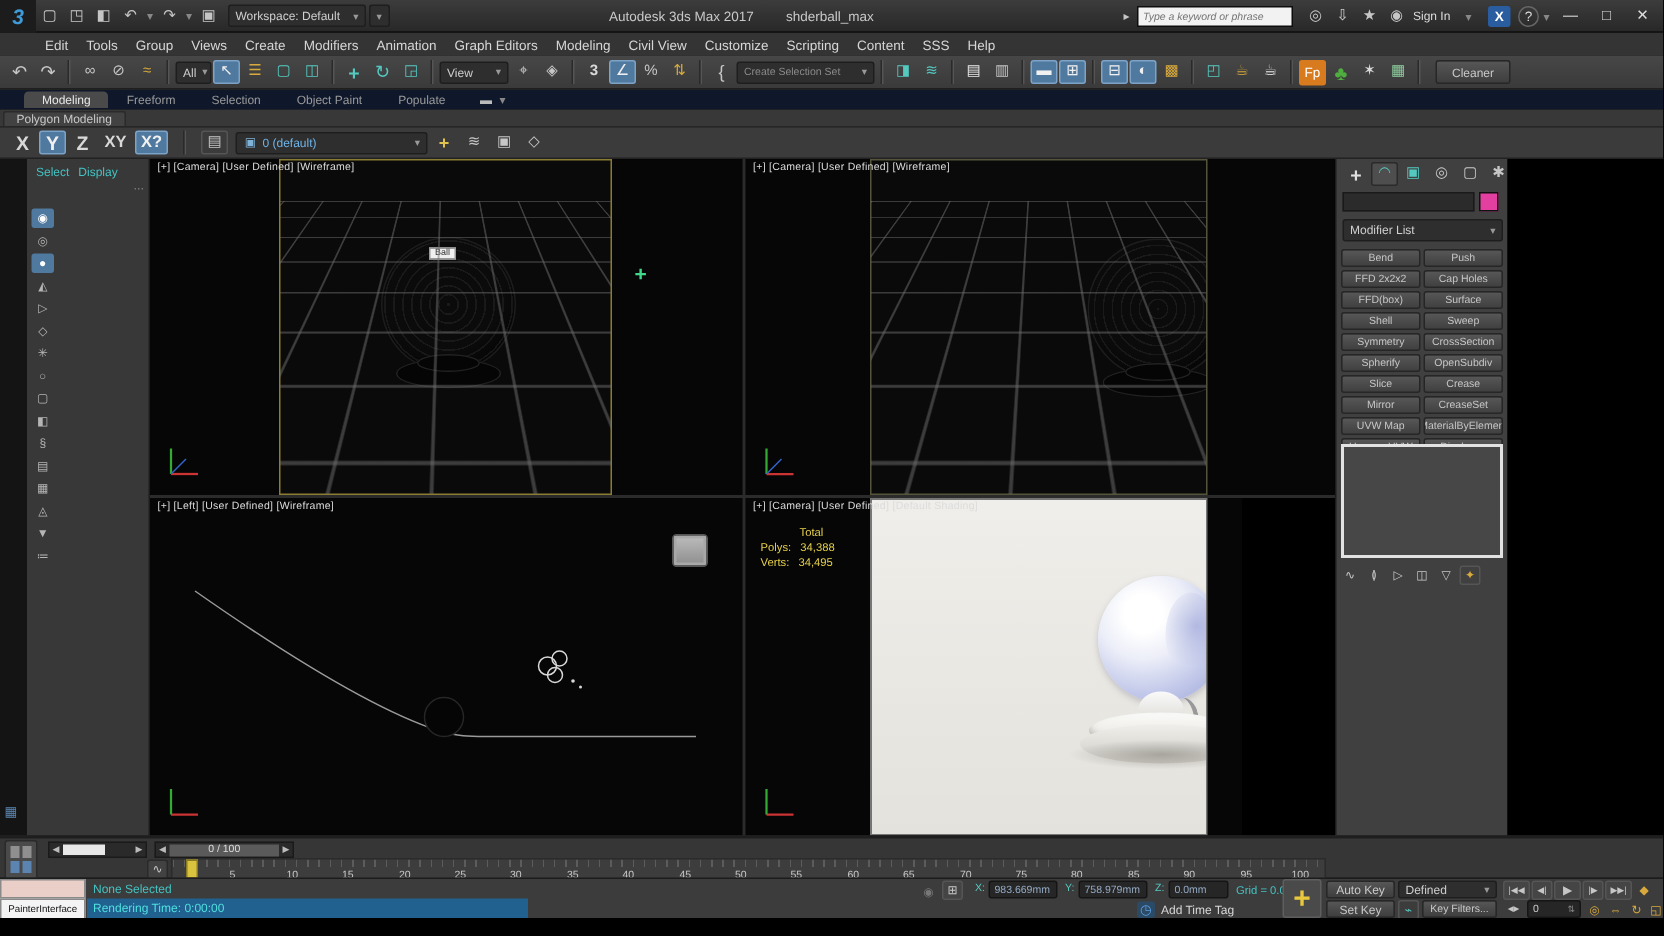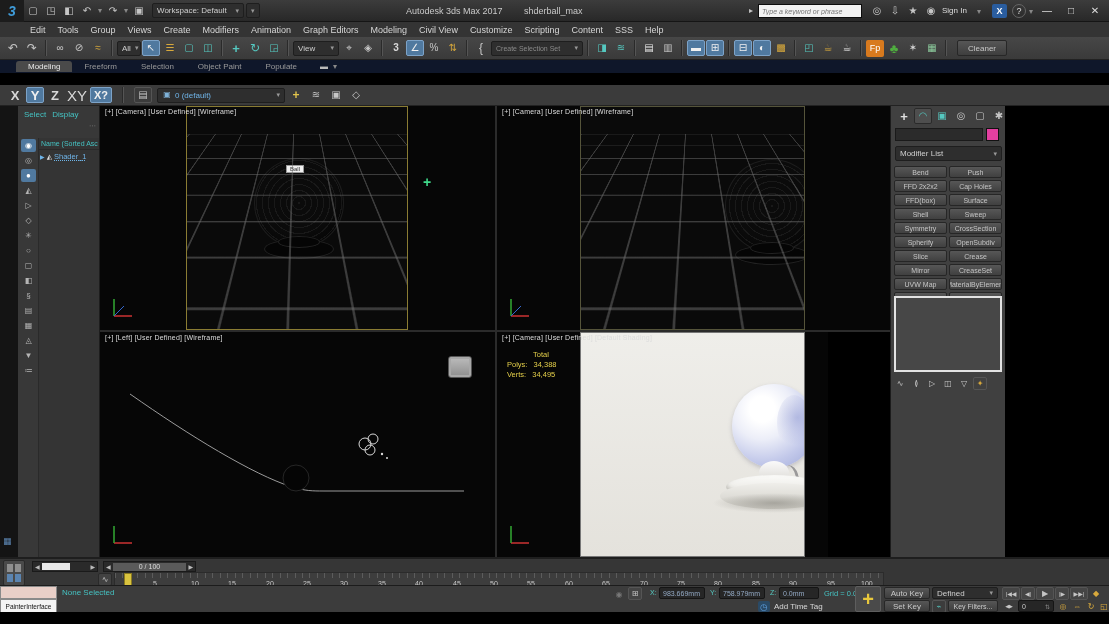--- a/index.html
+++ b/index.html
@@ -172,26 +172,29 @@
   <div class="r row" style="left:0;top:60px;width:1109px;height:13px;background:#0f172a;padding-left:16px;gap:0">
     <span style="background:#4a4a4a;color:#e8e8e8;font-size:8px;padding:1px 12px;border-radius:3px 3px 0 0">Modeling</span>
     <span style="color:#9a9a9a;font-size:8px;padding:1px 12px">Freeform</span>
     <span style="color:#9a9a9a;font-size:8px;padding:1px 12px">Selection</span>
     <span style="color:#9a9a9a;font-size:8px;padding:1px 12px">Object Paint</span>
     <span style="color:#9a9a9a;font-size:8px;padding:1px 12px">Populate</span>
     <span class="ic sm" style="margin-left:8px;color:#bbb">▬</span>
     <span class="ic sm" style="width:8px;color:#888">▾</span>
   </div>
 
+  <div class="r row" style="left:0;top:73px;width:1109px;height:12px;background:#383838;border-bottom:1px solid #262626">
+    <span style="background:#424242;border:1px solid #2a2a2a;border-bottom:none;color:#c8c8c8;font-size:8px;padding:0 8px;margin-left:2px;border-radius:2px 2px 0 0">Polygon Modeling</span>
+  </div>
 
   <div class="r row" style="left:0;top:85px;width:1109px;height:21px;background:#3b3b3b;border-bottom:1px solid #222;padding-left:6px;gap:2px">
     <span class="ic" style="font-size:13px;font-weight:bold;color:#d8d8d8">X</span>
     <span class="ic on" style="font-size:13px;font-weight:bold">Y</span>
     <span class="ic" style="font-size:13px;font-weight:bold;color:#d8d8d8">Z</span>
-    <span class="ic" style="width:22px;font-size:15px;font-weight:normal;color:#d8d8d8">XY</span>
+    <span class="ic" style="width:22px;font-size:11px;font-weight:bold;color:#d8d8d8">XY</span>
     <span class="ic on" style="width:22px;font-size:11px;font-weight:bold">X?</span>
     <span class="sep" style="margin:0 8px"></span>
     <span class="ic" style="border:1px solid #555">▤</span>
     <div class="dd" style="width:128px;margin-left:3px">
       <span class="row" style="gap:3px">
         <span class="ic sm" style="width:10px;color:#7fb2d8">▣</span>
         <span style="color:#6fb4e8">0 (default)</span>
       </span>
       <span class="car">▾</span>
     </div>
@@ -221,28 +224,20 @@
       <span class="explorer-ic">✳</span>
       <span class="explorer-ic">○</span>
       <span class="explorer-ic">▢</span>
       <span class="explorer-ic">◧</span>
       <span class="explorer-ic">§</span>
       <span class="explorer-ic">▤</span>
       <span class="explorer-ic">▦</span>
       <span class="explorer-ic">◬</span>
       <span class="explorer-ic">▼</span>
       <span class="explorer-ic">≔</span>
-    </div>
-    <div class="r" style="left:20px;top:32px;right:0;bottom:0;background:#343434;border-left:1px solid #2a2a2a">
-      <div class="teal" style="font-size:7px;padding:2px 2px;border-bottom:1px solid #2a2a2a;white-space:nowrap;overflow:hidden">Name (Sorted Asc</div>
-      <div class="row" style="gap:2px;padding:2px 1px">
-        <span style="font-size:6px;color:#6fb4e8">▶</span>
-        <span style="font-size:7px;color:#ddd">◭</span>
-        <span style="font-size:7.5px;color:#6fb4e8;text-decoration:underline dotted;white-space:nowrap;overflow:hidden">Shader_1</span>
-      </div>
     </div>
   </div>
 
   <div class="r" style="left:100px;top:106px;width:790px;height:451px;background:#000">
 
     <div class="quad" style="left:0;top:0;width:395px;height:224px">
       <div class="camframe" style="left:86px;width:222px;border:1px solid #8a7c33">
         <div class="grid3d"></div>
         <div class="wireball" style="left:67px;top:51px;width:90px;height:90px"></div>
         <div class="wirebase" style="left:77px;top:132px;width:70px;height:20px"></div>
@@ -433,20 +428,23 @@
     </div>
   </div>
 
   <div class="r" style="left:0;top:585px;width:1109px;height:27px;background:#3c3c3c;border-top:1px solid #1c1c1c">
     <div style="position:absolute;left:0;top:0;width:57px;height:13px;background:#e9cfc8;border:1px solid #8a8a8a"></div>
     <div style="position:absolute;left:0;top:13px;width:57px;height:14px;background:#f4f4f4;border:1px solid #8a8a8a;
                 display:flex;align-items:center;justify-content:center">
       <span style="font-size:6.5px;color:#111">PainterInterface</span>
     </div>
     <span class="r teal" style="left:62px;top:2px;font-size:8px">None Selected</span>
+    <div class="r row" style="left:58px;top:13px;width:294px;height:13px;background:#20618f;padding-left:4px">
+      <span style="font-size:8px;color:#4fe0e0">Rendering Time: 0:00:00</span>
+    </div>
     <span class="r ic sm" style="left:612px;top:2px;color:#777">◉</span>
     <span class="r ic sm" style="left:628px;top:1px;border:1px solid #555;background:#444">⊞</span>
     <span class="r" style="left:650px;top:3px;font-size:7px;color:#55c8c0">X:</span>
     <span class="r field" style="left:659px;top:1px;width:46px">
         <span>983.669mm</span>
       </span>
     <span class="r" style="left:710px;top:3px;font-size:7px;color:#55c8c0">Y:</span>
     <span class="r field" style="left:719px;top:1px;width:46px">
         <span>758.979mm</span>
       </span>

